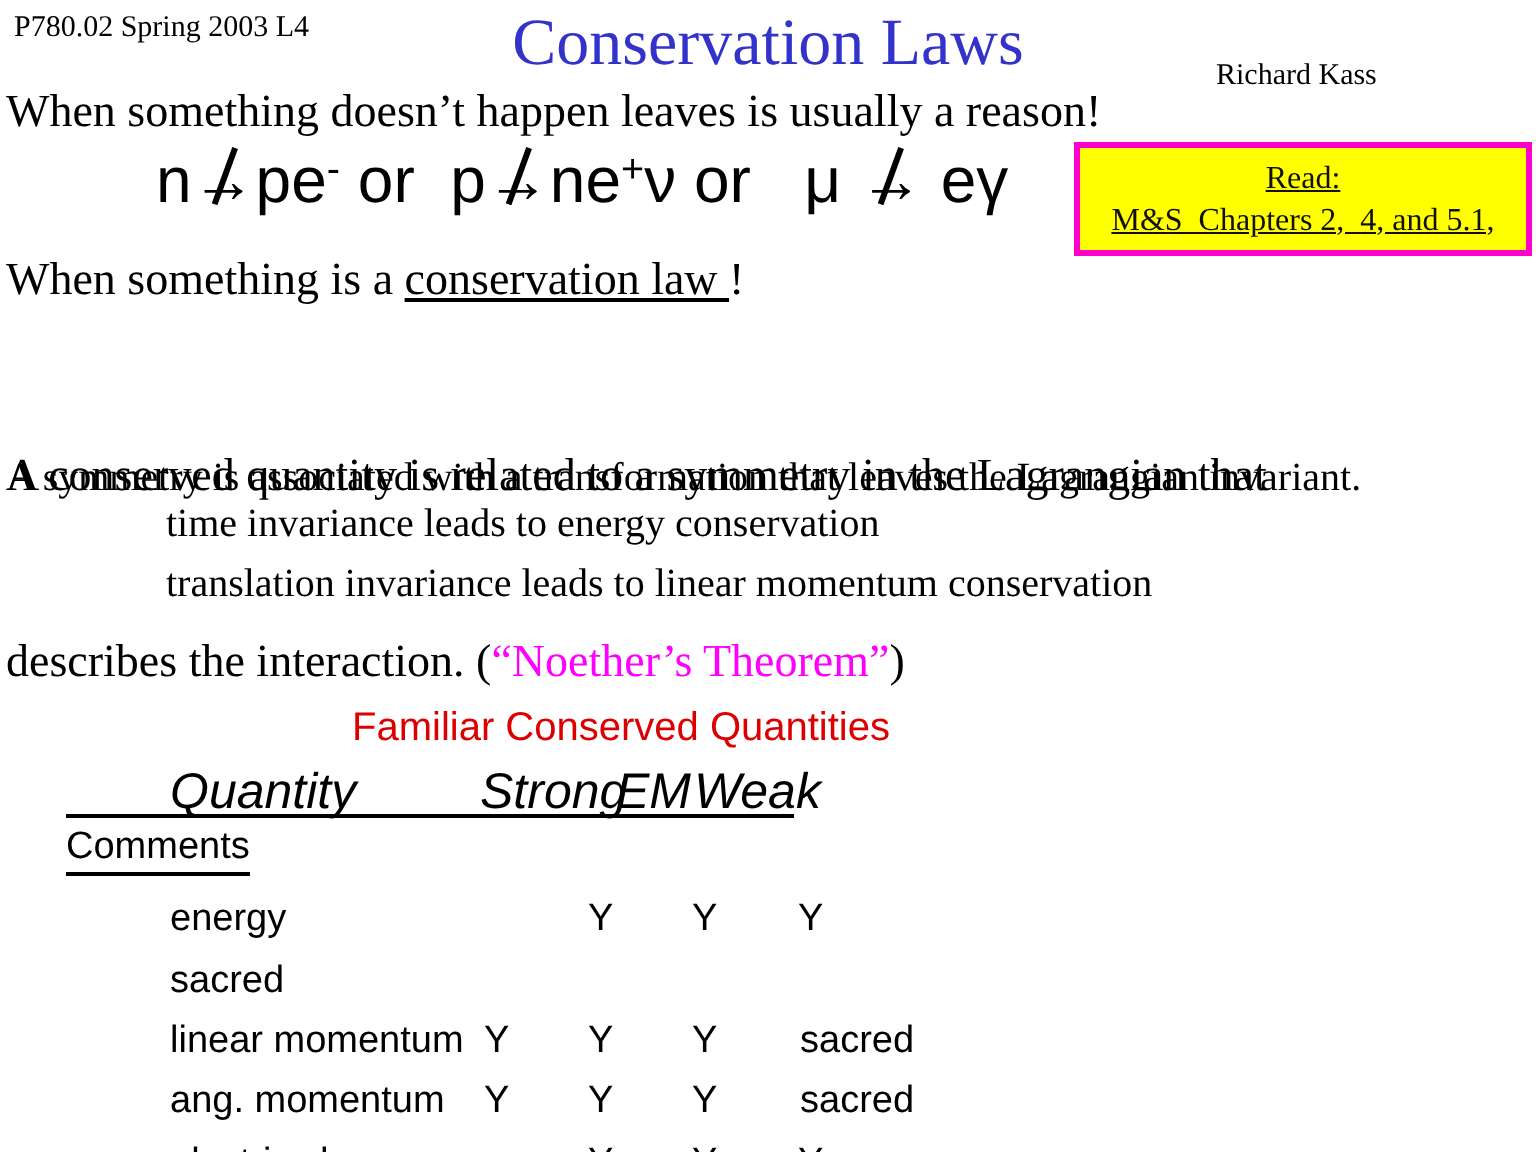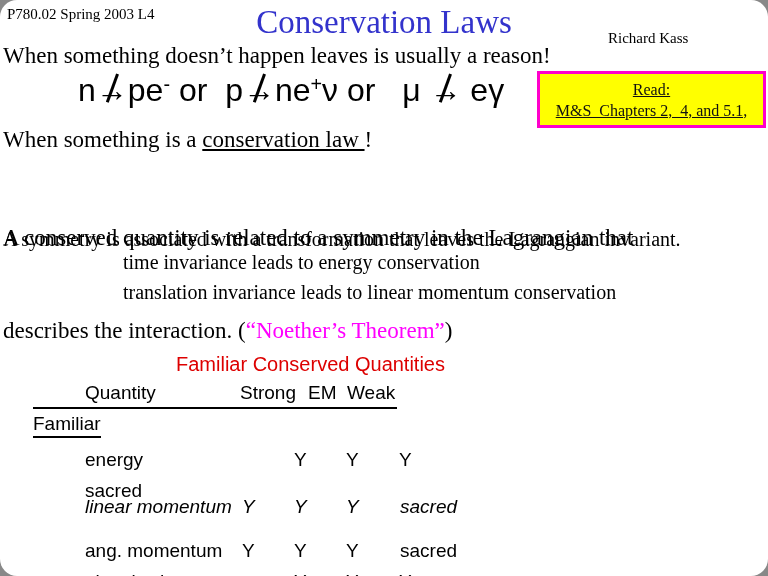--- a/index.html
+++ b/index.html
@@ -1,18 +1,18 @@
 <!DOCTYPE html>
 <html><head>
 <meta charset="utf-8">
 <style>
   html,body{margin:0;padding:0;background:#888;}
   #stage{
     position:relative;width:768px;height:576px;background:#ffffff;
-    overflow:hidden;font-family:"Liberation Serif","DejaVu Serif",serif;color:#000;border-radius:17px;
+    overflow:hidden;font-family:"Liberation Serif","DejaVu Serif",serif;color:#000;
   }
   .abs{position:absolute;white-space:pre;}
   
   .hdr-left{left:7px;top:6px;font-size:15px;}
   .hdr-right{left:608px;top:6px;font-size:15px;margin-top:24px;}
   .slide-title{left:0;top:4px;width:768px;text-align:center;font-size:33px;color:#3333cc;}
   
   .intro{left:3px;top:43px;font-size:23px;}
   
   .equation{left:78px;top:72px;font-size:32px;font-family:"Liberation Sans","DejaVu Sans",sans-serif;}
@@ -27,31 +27,31 @@
     font-size:16px;line-height:21px;text-align:center;color:#111;text-decoration:underline;
   }
   
   .statement{left:3px;top:127px;font-size:23px;}
   .u{text-decoration:underline;}
   
   .para1{left:3px;top:160px;font-size:23px;line-height:31px;}
   .magenta{color:#ff00ff;}
   
   .sym-intro{left:3px;top:228px;font-size:20px;}
-  .sym-item{left:83px;font-size:20px;margin-left:40px;}
+  .sym-item{left:83px;font-size:20px;}
   .sym-item.i0{top:251px;} .sym-item.i1{top:281px;} .sym-item.i2{top:311px;}
   
   .sans{font-family:"Liberation Sans","DejaVu Sans",sans-serif;}
   .tbl-title{left:176px;top:353px;font-size:20px;color:#dd0000;}
   .tbl-head{left:33px;top:382px;width:364px;height:25px;border-bottom:2px solid #000;}
-  .tbl-head span{position:absolute;top:0;font-size:19px;white-space:pre;}
+  .tbl-head span{position:absolute;top:0;font-size:25px;white-space:pre;font-style:italic;}
   .comments{left:33px;top:413px;font-size:19px;border-bottom:2px solid #000;padding-bottom:1px;}
   .trow{left:0;top:0;width:768px;height:26px;}
   .trow span{position:absolute;top:0;font-size:19px;white-space:pre;}
-  .r0{top:449px;padding-left:41px;} .r1{top:480px;} .r2{top:496px;font-style:italic;} .r3{top:540px;} .r4{top:571px;}
+  .r0{top:449px;padding-left:41px;} .r1{top:480px;} .r2{top:510px;} .r3{top:540px;} .r4{top:571px;}
 </style>
 </head>
 <body>
 
 <div id="stage">
 
   <div class="abs hdr-left">P780.02 Spring 2003 L4</div>
   <div class="abs slide-title">Conservation Laws</div>
   <div class="abs hdr-right">Richard Kass</div>
 
@@ -77,21 +77,21 @@
 
   <div class="abs tbl-title sans">Familiar Conserved Quantities</div>
 
   <div class="abs tbl-head sans">
     <span style="left:52px">Quantity</span>
     <span style="left:207px">Strong</span>
     <span style="left:275px">EM</span>
     <span style="left:314px">Weak</span>
   </div>
 
-  <div class="abs comments sans">Familiar</div>
+  <div class="abs comments sans">Comments</div>
 
   <div class="abs trow r0 sans">
     <span style="left:85px">energy</span>
     <span style="left:294px">Y</span>
     <span style="left:346px">Y</span>
     <span style="left:399px">Y</span>
   </div>
 
   <div class="abs trow r1 sans">
     <span style="left:85px">sacred</span>

